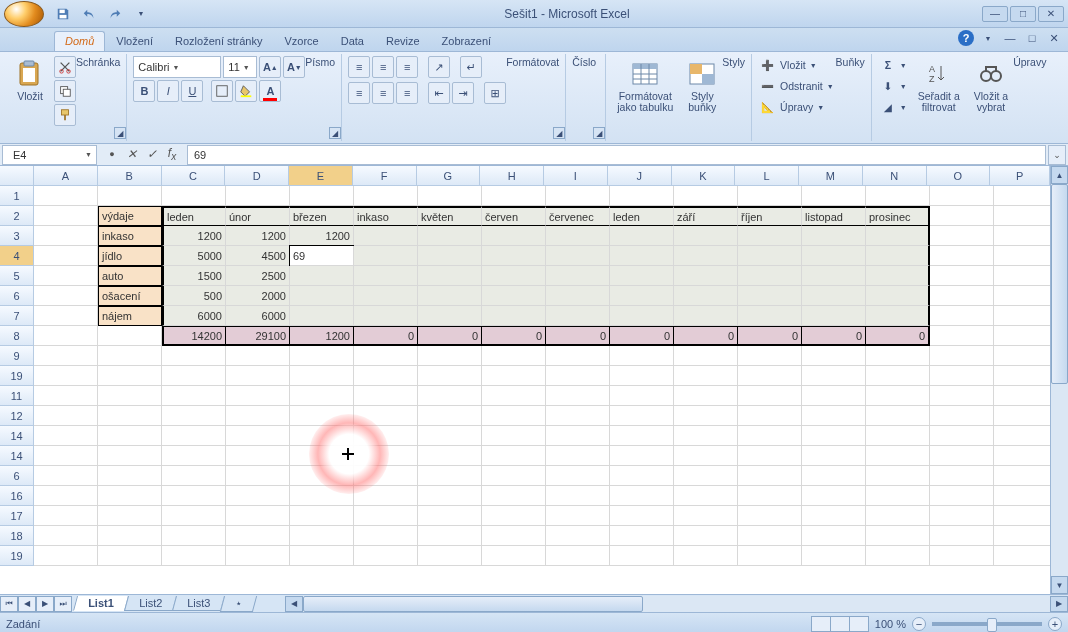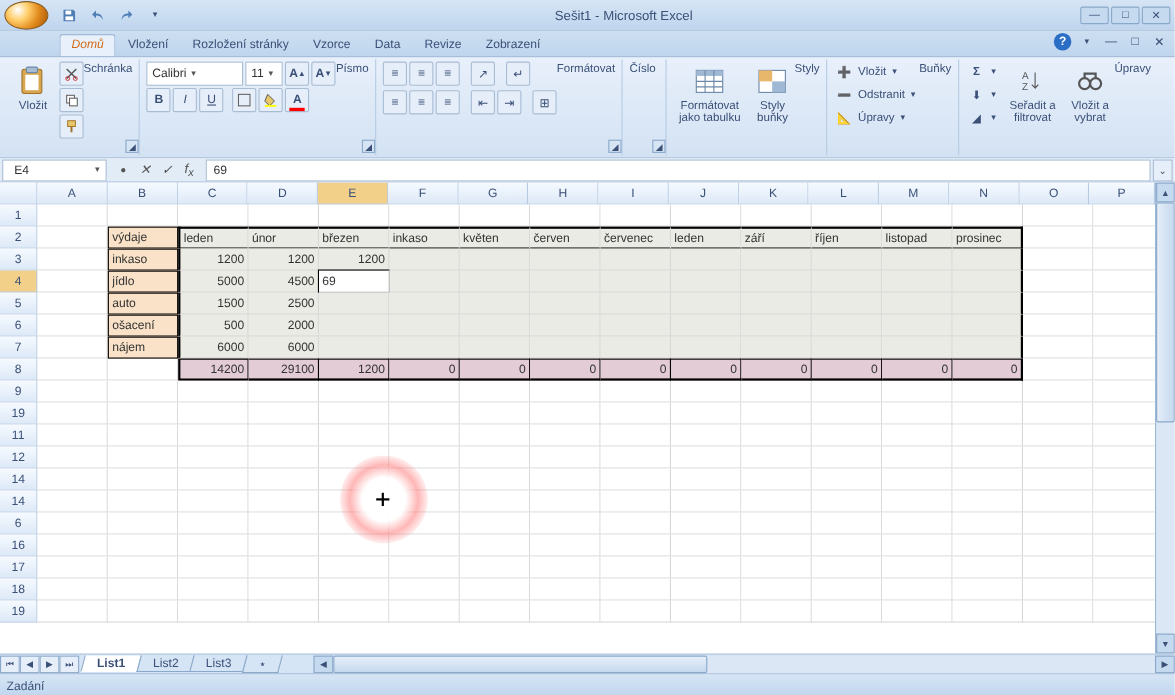--- a/index.html
+++ b/index.html
@@ -870,13 +870,24 @@
     <div class="arr">◀</div>
     <div class="track">
         <div class="thumb"></div>
       </div>
     <div class="arr">▶</div>
   </div>
 </div>
 
 <div class="statusbar">
   <span>Zadání</span>
+  <div class="right">
+    <div class="viewbtns">
+      <div></div>
+      <div></div>
+      <div></div>
+    </div>
+    <span>100 %</span>
+    <div class="zoomctrl">−</div>
+    <div class="zoomslider"></div>
+    <div class="zoomctrl">+</div>
+  </div>
 </div>
 
 </body></html>

